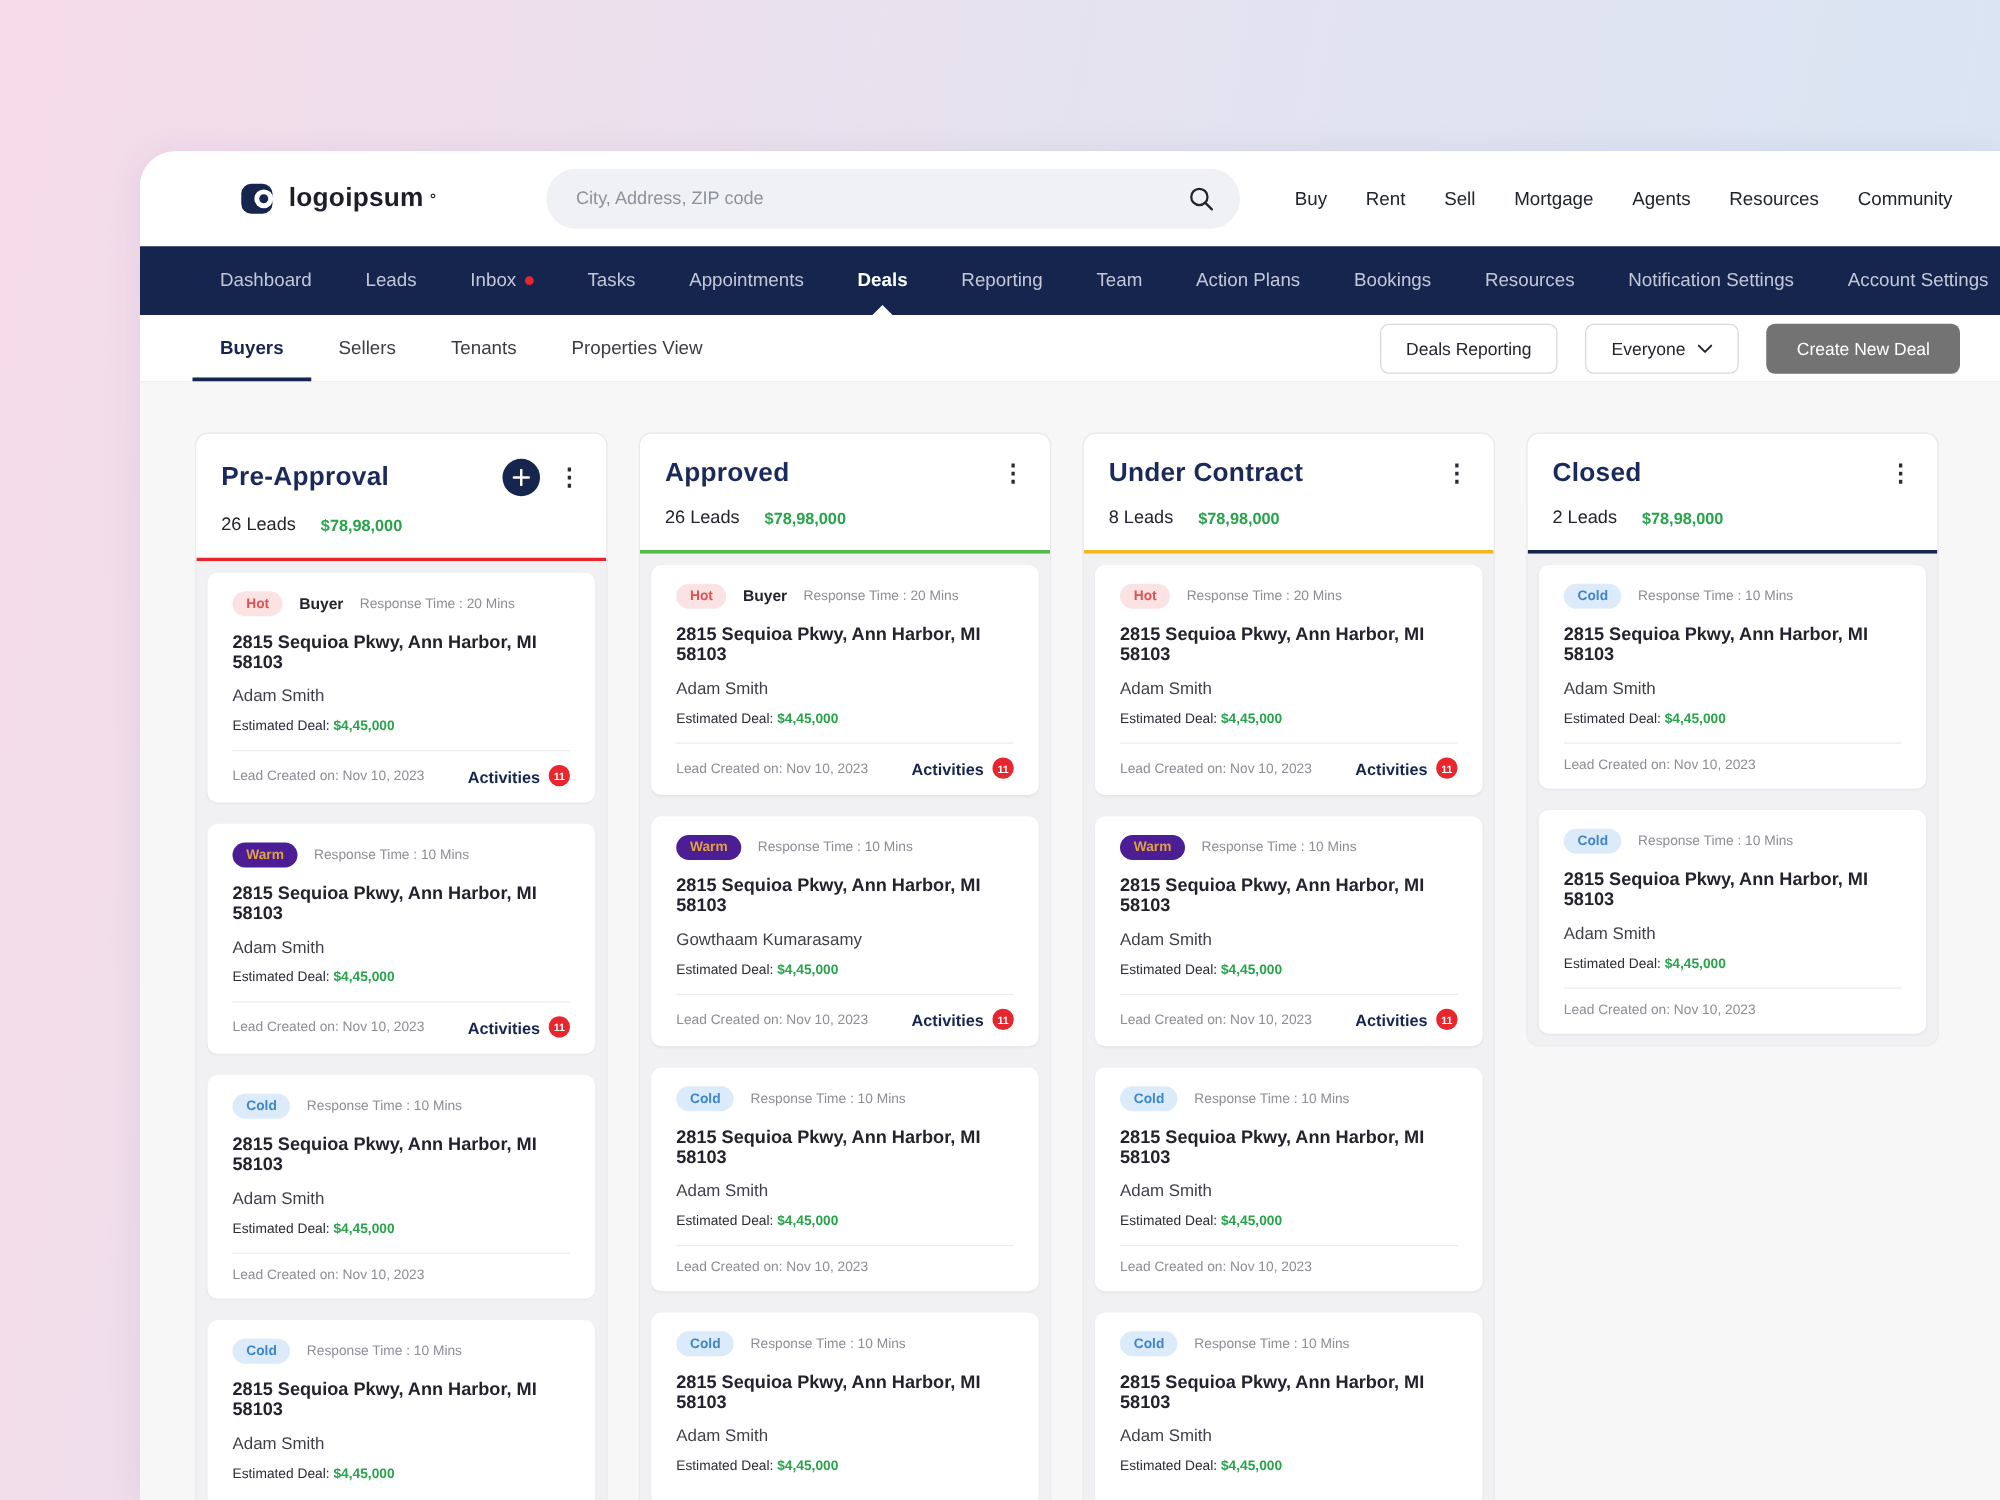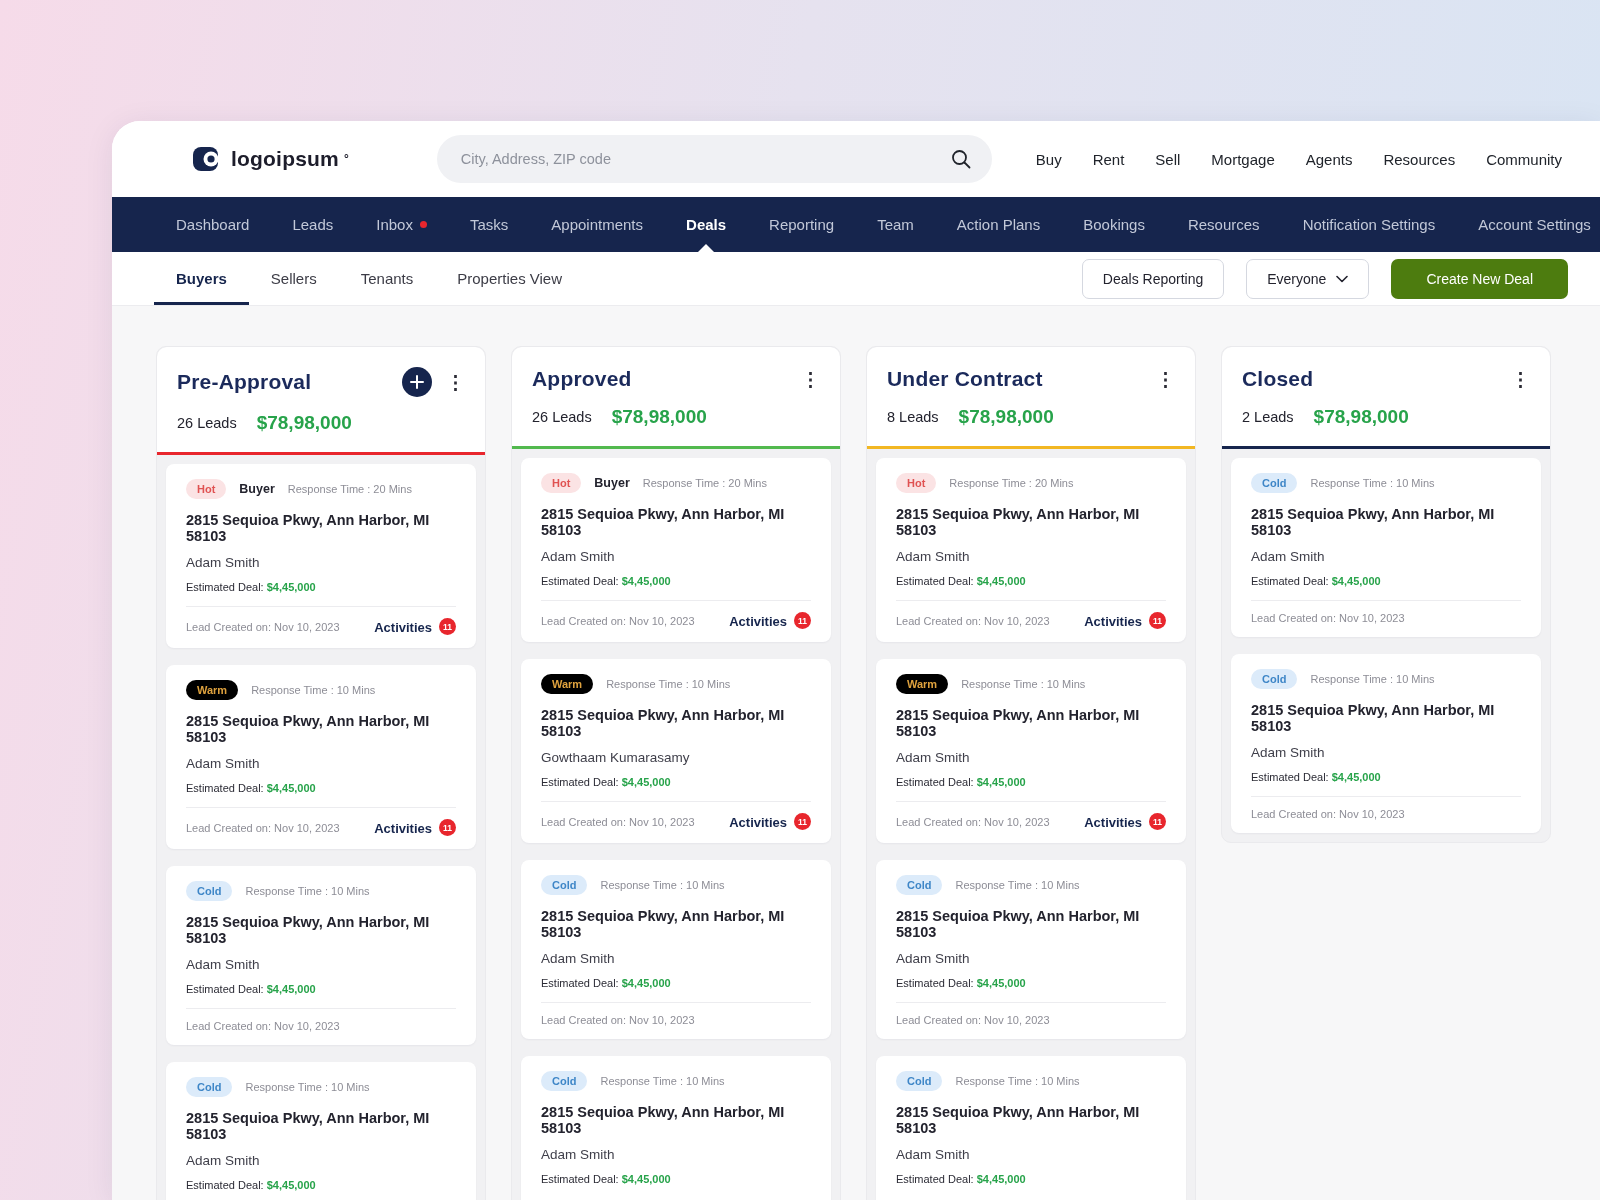--- a/index.html
+++ b/index.html
@@ -45,45 +45,45 @@
   .tab { position:relative; display:flex; align-items:center; padding:0 22px; font-size:15px; color:#3c3c46; cursor:pointer; }
   .tab.active { color:#16254d; font-weight:bold; }
   .tab.active::after { content:""; position:absolute; left:0; right:0; bottom:0; height:3px; background:#16254d; }
   .toolbar-actions { margin-left:auto; display:flex; align-items:center; gap:22px; }
   .btn-outline {
     height:40px; padding:0 20px; background:#fff; border:1px solid #d5d8e0; border-radius:7px;
     font-size:14px; font-weight:500; color:#23232e; cursor:pointer; display:flex; align-items:center; gap:10px;
     font-family:"Liberation Sans", sans-serif;
   }
   .btn-primary {
-    height:40px; padding:0 35px; background:#4d7c0f; border:none; border-radius:7px;
+    height:40px; padding:0 24px; background:#737373; border:none; border-radius:7px;
     font-size:14px; font-weight:500; color:#fff; cursor:pointer; font-family:"Liberation Sans", sans-serif;
   }
   .chev { width:12px; height:8px; }
   
   .board-wrap { flex:1; background:#f7f7f8; overflow:hidden; }
   .board { display:flex; gap:25px; padding:40px 0 0 44px; align-items:flex-start; }
   .column { width:330px; flex:0 0 330px; border-radius:10px; background:#f1f1f3; border:1px solid #eaeaed; overflow:hidden; }
   .col-header { background:#fff; padding:20px 20px 18px; border-bottom:3px solid #c2410c; border-radius:10px 10px 0 0; }
   .col-title-row { display:flex; align-items:center; }
   .col-title { font-size:21px; font-weight:bold; color:#1b2a5b; letter-spacing:.2px; }
   .add-btn { margin-left:auto; width:30px; height:30px; border-radius:50%; background:#16254d; border:none; color:#fff; font-size:19px; line-height:28px; cursor:pointer; display:flex; align-items:center; justify-content:center; }
   .kebab { margin-left:14px; background:none; border:none; font-size:19px; font-weight:bold; color:#2b2b35; cursor:pointer; line-height:1; }
   .add-btn + .kebab { margin-left:14px; }
   .col-title-row .kebab:only-of-type { margin-left:auto; }
   .col-counts { display:flex; align-items:center; gap:20px; margin-top:15px; }
   .col-leads { font-size:14.5px; color:#23232e; }
-  .col-amount { font-size:19px; font-weight:bold; color:#27a34a; }
+  .col-amount { font-size:13px; font-weight:bold; color:#27a34a; }
   .col-body { padding:9px; display:flex; flex-direction:column; gap:17px; }
   
   .card { background:#fff; border-radius:8px; padding:15px 20px 13px; box-shadow:0 1px 2px rgba(20,25,50,.05); cursor:pointer; }
   .card-top { display:flex; align-items:center; gap:13px; margin-bottom:13px; }
   .badge { font-size:11px; font-weight:bold; padding:4px 11px; border-radius:11px; }
   .badge.hot  { background:#fbe3e4; color:#e05252; }
-  .badge.warm { background:#000000; color:#dfa23e; }
+  .badge.warm { background:#4c1d95; color:#dfa23e; }
   .badge.cold { background:#dcebfa; color:#3e86c7; }
   .tag { font-size:12.5px; font-weight:bold; color:#23232e; }
   .response { font-size:11px; color:#8d8d96; }
   .address { font-size:14.5px; font-weight:bold; color:#23232e; margin-bottom:11px; }
   .name { font-size:13.5px; color:#3f3f4a; margin-bottom:11px; }
   .deal { font-size:11px; margin-bottom:13px; }
   .deal-label { color:#2b2b35; }
   .deal-value { color:#27a34a; font-weight:bold; }
   .card-footer { border-top:1px solid #ececef; padding-top:11px; display:flex; align-items:center; min-height:18px; }
   .created { font-size:11px; color:#8d8d96; }

